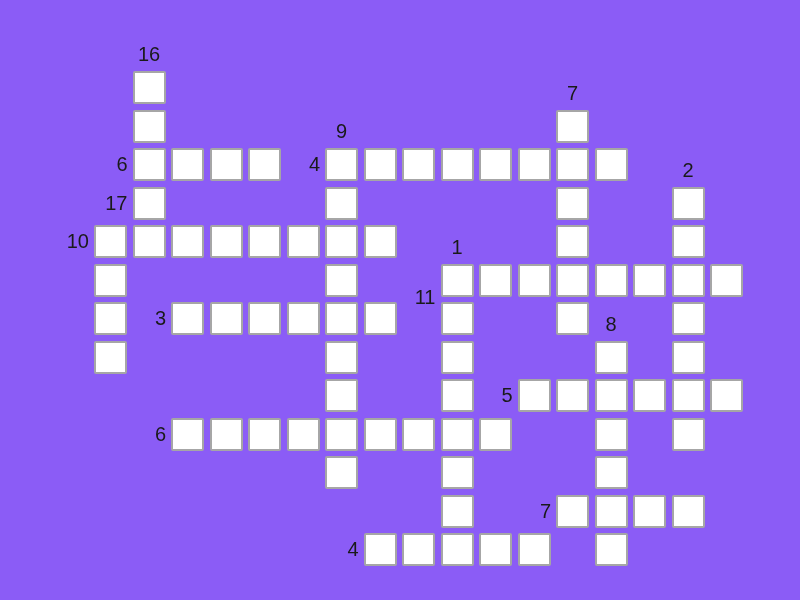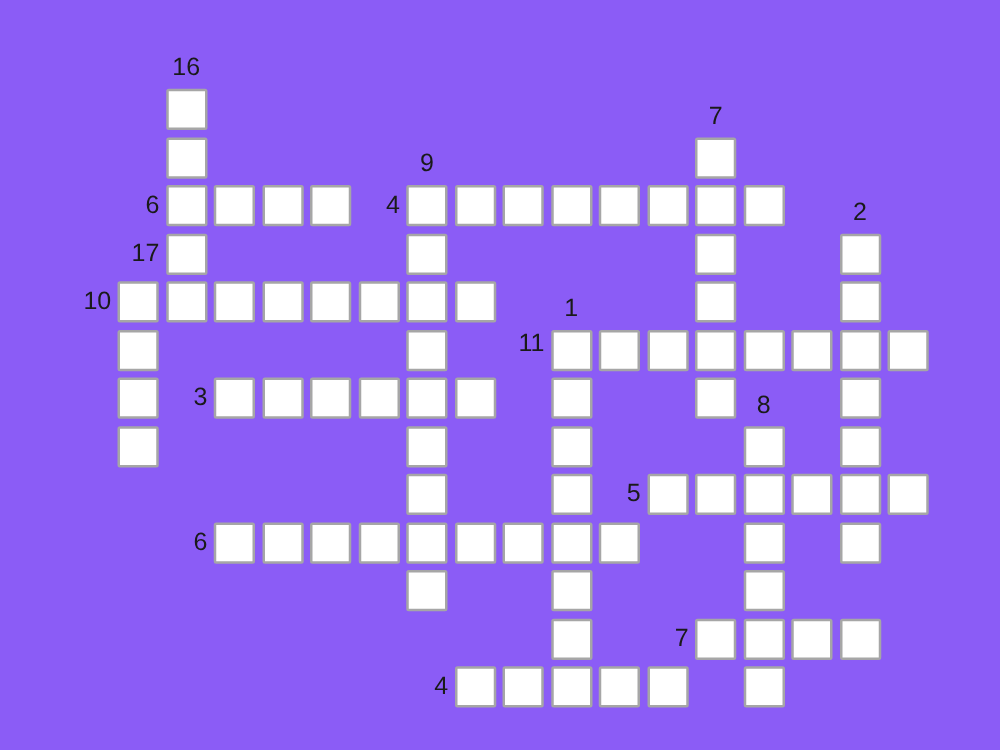--- a/index.html
+++ b/index.html
@@ -106,21 +106,21 @@
       <div class="cell" style="left: 440.5px; top: 417.5px;"></div>
       <div class="cell" style="left: 440.5px; top: 456px;"></div>
       <div class="cell" style="left: 440.5px; top: 494.5px;"></div>
       <div class="cell" style="left: 440.5px; top: 533px;"></div>
       <div class="num-label above" style="left: 435px; top: 235.5px;">1</div>
       <div class="cell" style="left: 479px; top: 263.5px;"></div>
       <div class="cell" style="left: 517.5px; top: 263.5px;"></div>
       <div class="cell" style="left: 594.5px; top: 263.5px;"></div>
       <div class="cell" style="left: 633px; top: 263.5px;"></div>
       <div class="cell" style="left: 710px; top: 263.5px;"></div>
-      <div class="num-label left" style="left: 385.5px; top: 264px;">11</div>
+      <div class="num-label left" style="left: 385.5px; top: 286px;">11</div>
       <div class="cell" style="left: 171px; top: 302px;"></div>
       <div class="cell" style="left: 209.5px; top: 302px;"></div>
       <div class="cell" style="left: 248px; top: 302px;"></div>
       <div class="cell" style="left: 286.5px; top: 302px;"></div>
       <div class="cell" style="left: 363.5px; top: 302px;"></div>
       <div class="num-label left" style="left: 116px; top: 307px;">3</div>
       <div class="cell" style="left: 594.5px; top: 340.5px;"></div>
       <div class="cell" style="left: 594.5px; top: 379px;"></div>
       <div class="cell" style="left: 594.5px; top: 417.5px;"></div>
       <div class="cell" style="left: 594.5px; top: 456px;"></div>

